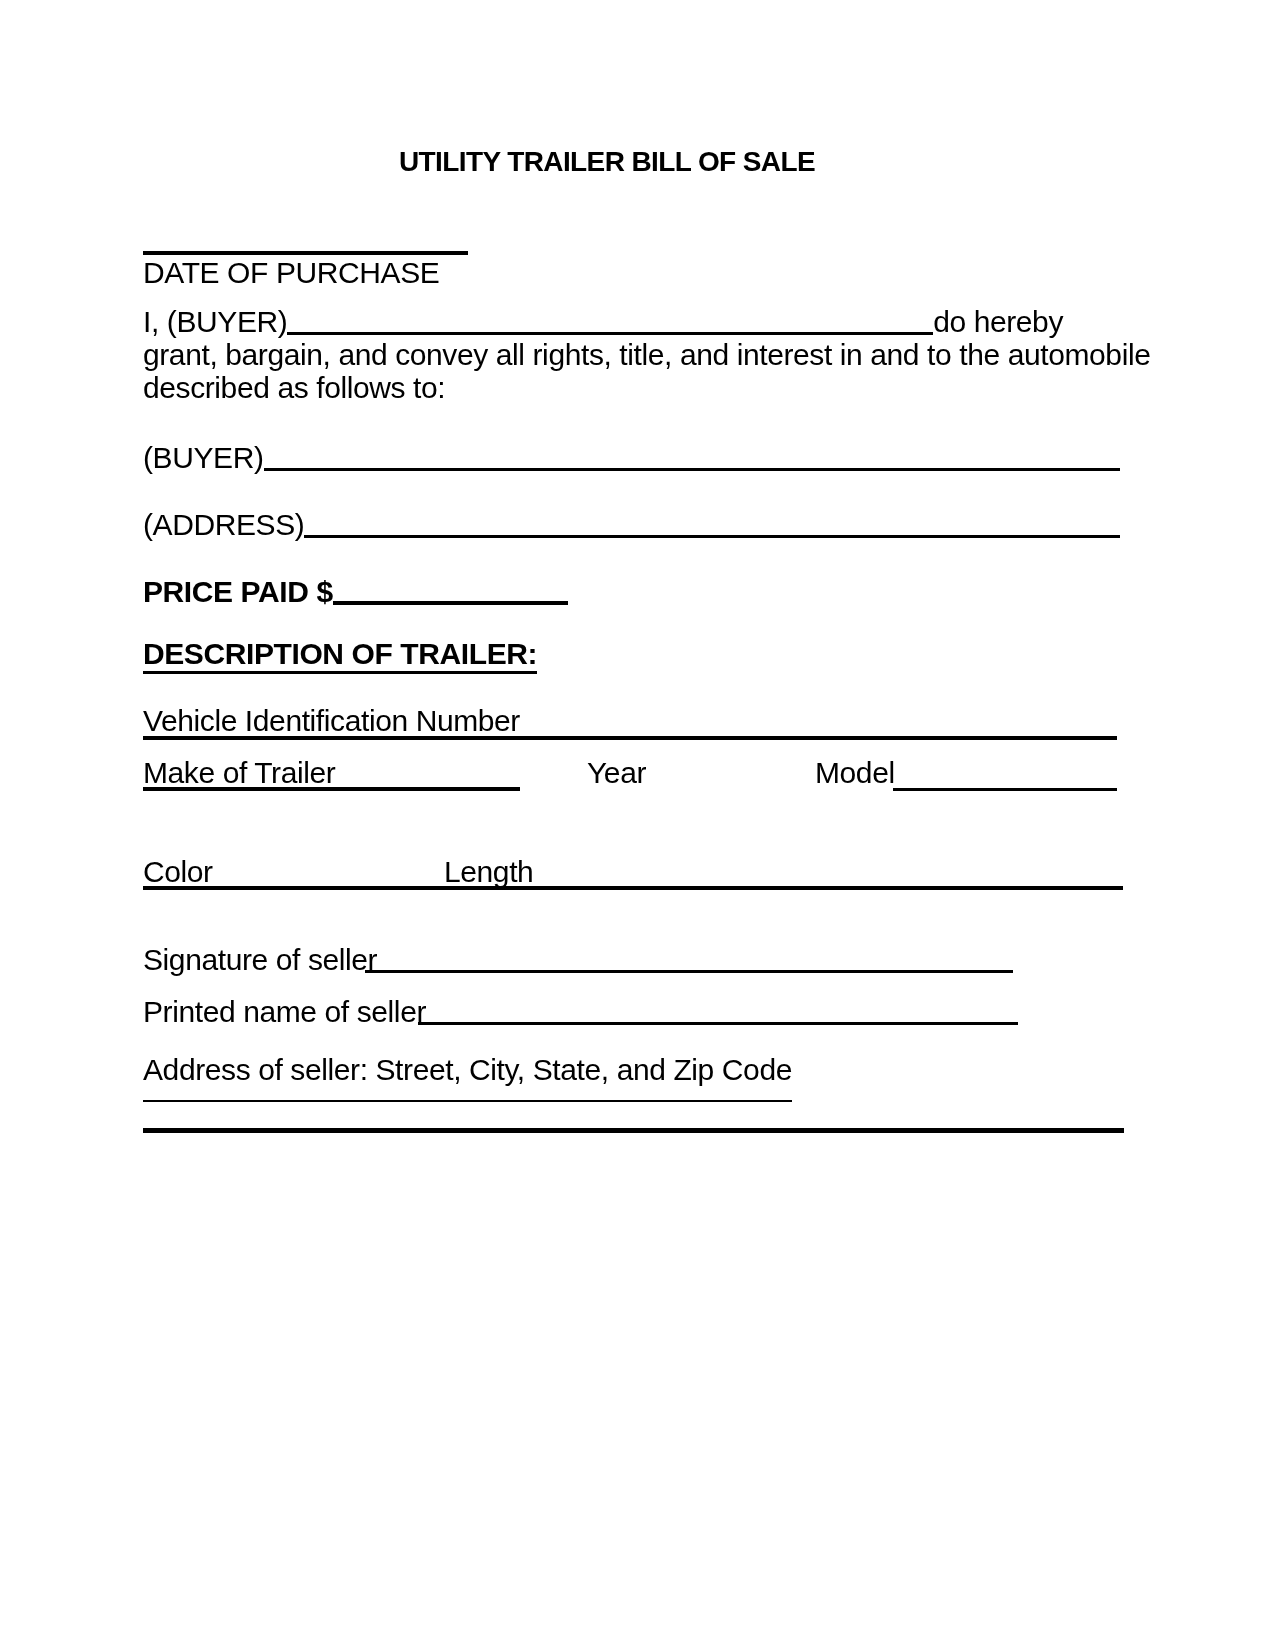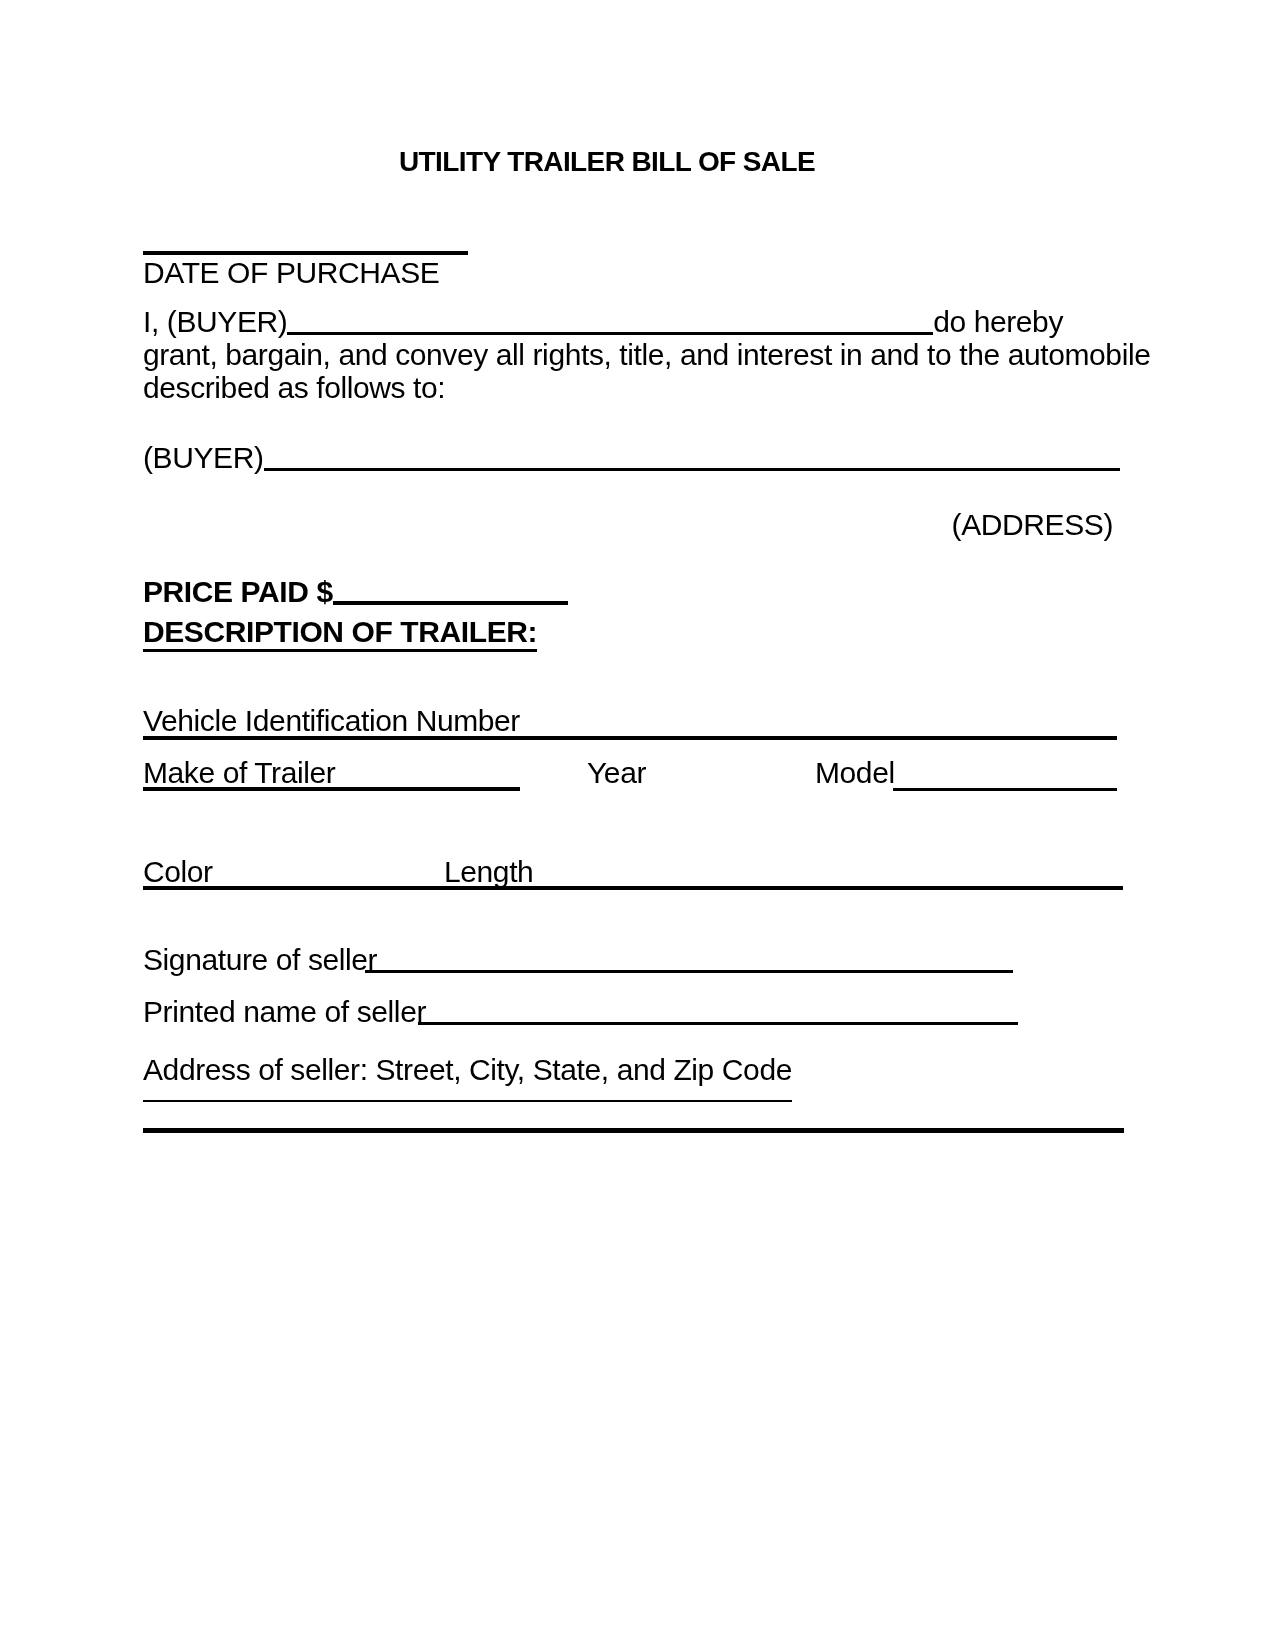--- a/index.html
+++ b/index.html
@@ -70,31 +70,31 @@
     <span class="txt">do hereby</span>
   </div>
   <div class="abs txt" style="top:338px;left:143px;">grant, bargain, and convey all rights, title, and interest in and to the automobile</div>
   <div class="abs txt" style="top:371px;left:143px;">described as follows to:</div>
 
   <div class="flexrow" style="top:441px;left:143px;width:977px;height:33px;">
     <span class="txt">(BUYER)</span>
     <span class="fill"></span>
   </div>
 
-  <div class="flexrow" style="top:508px;left:136px;width:977px;height:33px;flex-direction:column;">
+  <div class="flexrow" style="top:508px;left:143px;width:977px;height:33px;">
     <span class="txt">(ADDRESS)</span>
     <span class="fill"></span>
   </div>
 
   <div class="flexrow" style="top:575px;left:143px;width:425px;height:33px;">
     <span class="txt bold">PRICE PAID $</span>
     <span class="fill thick"></span>
   </div>
 
-  <div class="abs txt bold" style="top:615px;left:143px;">
+  <div class="abs txt bold" style="top:637px;left:143px;">
     <span class="heading-underline">DESCRIPTION OF TRAILER:</span>
   </div>
 
   <div class="abs txt" style="top:704px;left:143px;">Vehicle Identification Number</div>
   <div class="rule" style="top:736px;left:143px;width:974px;height:4px;"></div>
 
   <div class="abs txt" style="top:756px;left:143px;">Make of Trailer</div>
   <div class="abs txt" style="top:756px;left:587px;">Year</div>
   <div class="abs txt" style="top:756px;left:815px;">Model</div>
   <div class="rule" style="top:787px;left:143px;width:377px;height:4px;"></div>

